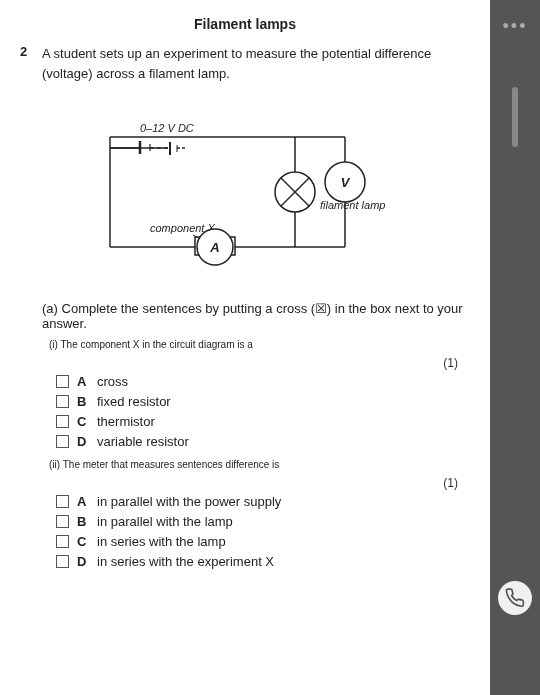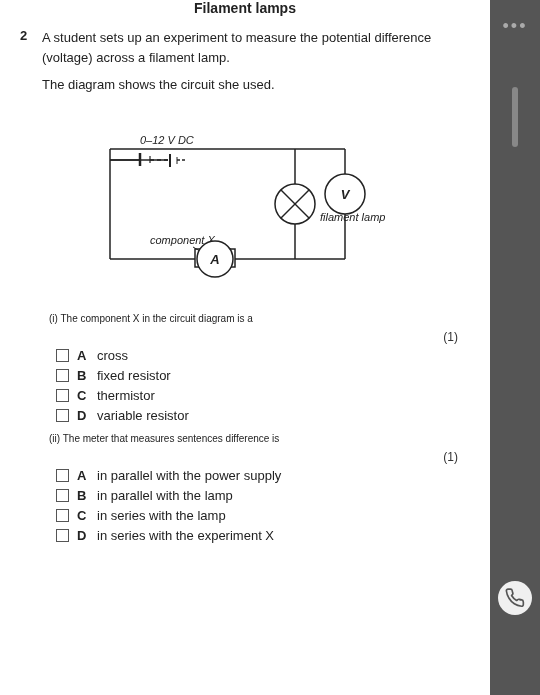--- a/index.html
+++ b/index.html
@@ -9,21 +9,21 @@
       background: #fff;
       font-family: Arial, sans-serif;
       font-size: 13px;
       color: #222;
       overflow: hidden;
       position: relative;
     }
 
     .main-content {
       width: 490px;
-      padding: 0 20px 16px 20px;
+      padding: 16px 20px 16px 20px;
       height: 695px;
       overflow-y: auto;
     }
 
     .page-title {
       text-align: center;
       font-weight: bold;
       font-size: 14px;
       margin-bottom: 12px;
     }
@@ -165,21 +165,20 @@
 
 <div class="main-content">
 
   <div class="page-title">Filament lamps</div>
 
   <div class="question-row">
     <span class="question-number">2</span>
     <span class="question-text">A student sets up an experiment to measure the potential difference (voltage) across a filament lamp.</span>
   </div>
 
-  <div class="sub-text">The diagram shows the circuit she used.</div>
 
   <div class="circuit-container">
     <svg class="circuit-svg" viewBox="0 0 360 190" xmlns="http://www.w3.org/2000/svg">
 
       <line x1="60" y1="40" x2="295" y2="40" stroke="#222" stroke-width="1.5"></line>
 
       <line x1="295" y1="40" x2="295" y2="65" stroke="#222" stroke-width="1.5"></line>
 
       <line x1="295" y1="105" x2="295" y2="150" stroke="#222" stroke-width="1.5"></line>
 
@@ -236,20 +235,24 @@
       <line x1="100" y1="47" x2="100" y2="54" stroke="#222" stroke-width="1.2"></line>
 
       <line x1="100" y1="51" x2="120" y2="51" stroke="#222" stroke-width="1.5" stroke-dasharray="4,3"></line>
       <line x1="60" y1="51" x2="90" y2="51" stroke="#222" stroke-width="1.5"></line>
 
       <line x1="60" y1="40" x2="60" y2="51" stroke="#222" stroke-width="0"></line>
 
     </svg>
   </div>
 
+  <div class="part-label">
+    <span>(a)</span>
+    <span>Complete the sentences by putting a cross (☒) in the box next to your answer.</span>
+  </div>
 
   <div class="sub-part">
     <span>(i)</span>
     <span>The component X in the circuit diagram is a</span>
   </div>
 
   <div class="marks-row">
     <span>(1)</span>
   </div>
 

